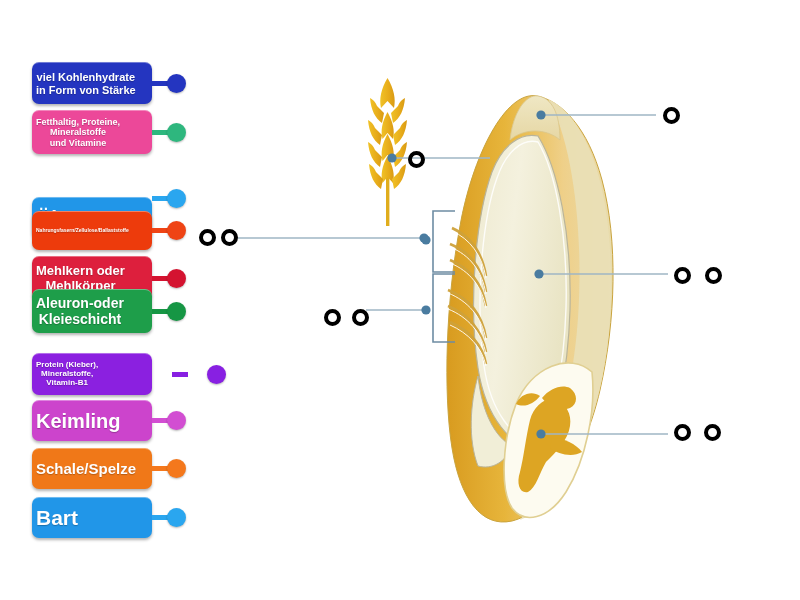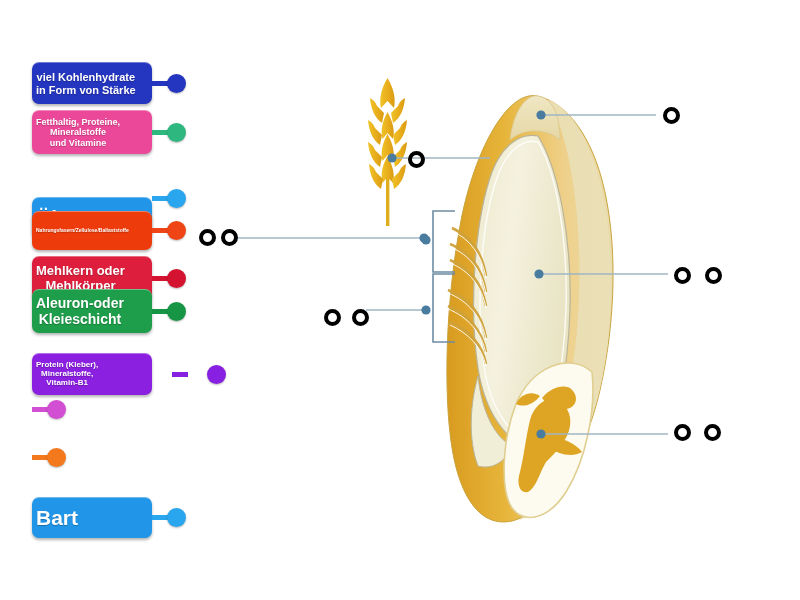--- a/index.html
+++ b/index.html
@@ -287,24 +287,34 @@
           <div>
             <div>Protein (Kleber),</div>
             <div>Mineralstoffe,</div>
             <div>Vitamin-B1</div>
           </div>
         </div>
         <div class="chip-stub" style="background: rgb(136, 32, 226);"></div>
         <div class="chip-knob" style="background: rgb(136, 32, 226);"></div>
       </div>
       <div class="label-row" style="top: 400px;">
+        <div class="label-chip" style="background: rgb(204, 68, 204); font-size: 20px; height: 41px;">
+          <div>
+            <div>Keimling</div>
+          </div>
+        </div>
         <div class="chip-stub" style="background: rgb(210, 78, 210);"></div>
         <div class="chip-knob" style="background: rgb(210, 78, 210);"></div>
       </div>
       <div class="label-row" style="top: 448px;">
+        <div class="label-chip" style="background: rgb(240, 120, 24); font-size: 15px; height: 41px;">
+          <div>
+            <div>Schale/Spelze</div>
+          </div>
+        </div>
         <div class="chip-stub" style="background: rgb(244, 120, 28);"></div>
         <div class="chip-knob" style="background: rgb(244, 120, 28);"></div>
       </div>
       <div class="label-row" style="top: 497px;">
         <div class="label-chip" style="background: rgb(33, 150, 232); font-size: 21px; height: 41px;">
           <div>
             <div>Bart</div>
           </div>
         </div>
         <div class="chip-stub" style="background: rgb(42, 166, 239);"></div>

